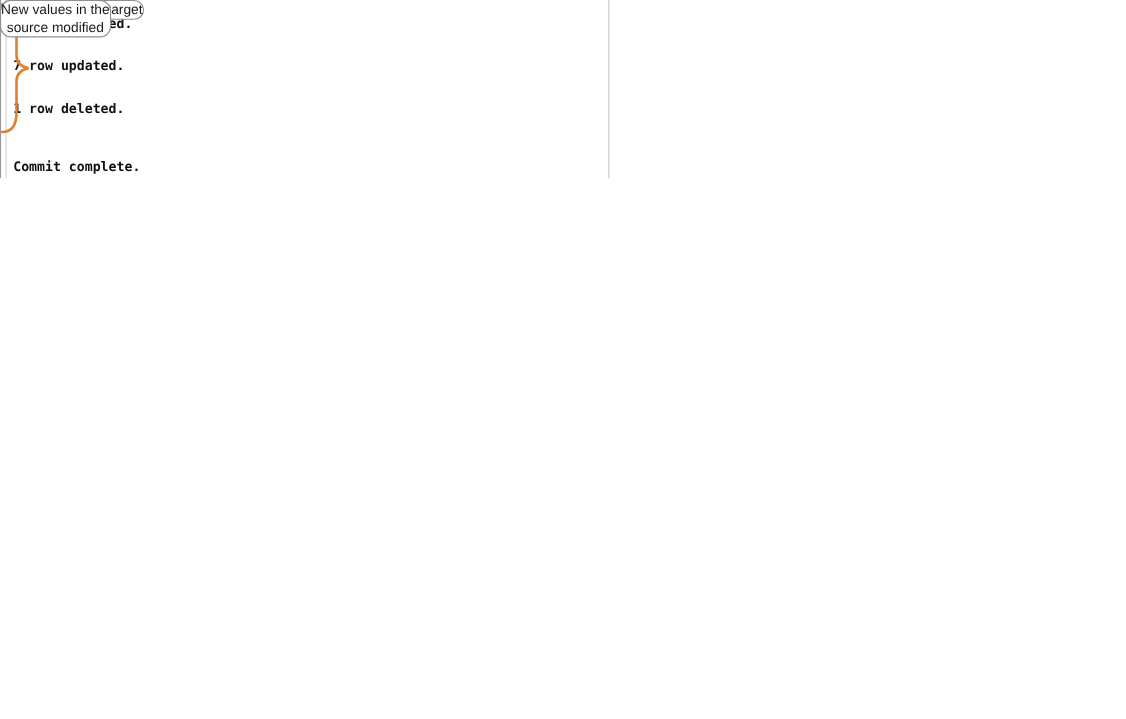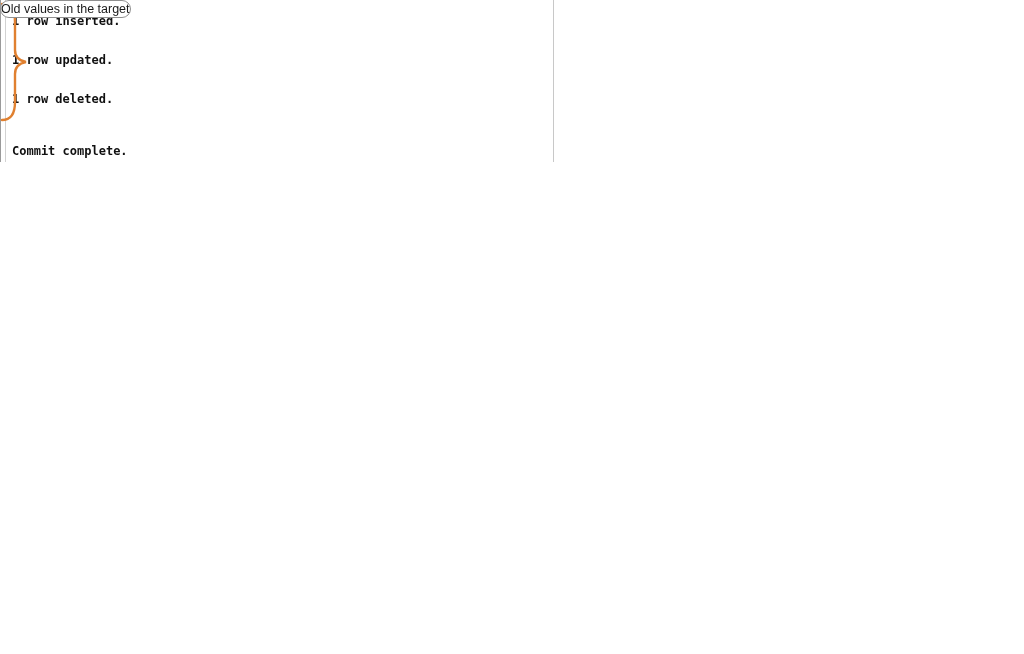--- a/index.html
+++ b/index.html
@@ -317,20 +317,24 @@
       <div class="cline"><span class="tk-k">commit</span><span class="tk-p">;</span></div>
     </div>
   </div>
 
   <div id="brace">
     <svg width="28" height="124" viewBox="0 0 28 124">
       <path d="M2 4 Q15 4 15 22 L15 50 Q15 60 26 62 Q15 64 15 74 L15 102 Q15 120 2 120" fill="none" stroke="#E08030" stroke-width="2.4" stroke-linecap="round"></path>
     </svg>
   </div>
 
+  <div id="callout-mid" class="callout">
+    <span>New values in the</span>
+    <span>source modified</span>
+  </div>
 
   <div id="split2" class="splitter">
     <span class="tri-up"></span>
     <span class="tri-down"></span>
   </div>
 
   <div id="tabbar3" class="tabbar">
     <div class="tab">
       <span class="tico">
         <svg width="12" height="12" viewBox="0 0 12 12">
@@ -389,18 +393,18 @@
     </span>
     <span class="tb-sep"></span>
     <span class="tb-status">Task completed in 6.917 seconds</span>
   </div>
 
   <div id="output">
     <div class="edge1"></div>
     <div class="edge2"></div>
     <div class="divider"></div>
     <div class="outline" style="top:14px">1 row inserted.</div>
-    <div class="outline" style="top:53px">1 row updated.</div>
+    <div class="outline" style="top:53px">7 row updated.</div>
     <div class="outline" style="top:92px">1 row deleted.</div>
     <div class="outline" style="top:144px">Commit complete.</div>
   </div>
 
 </div>
 
 </body></html>

